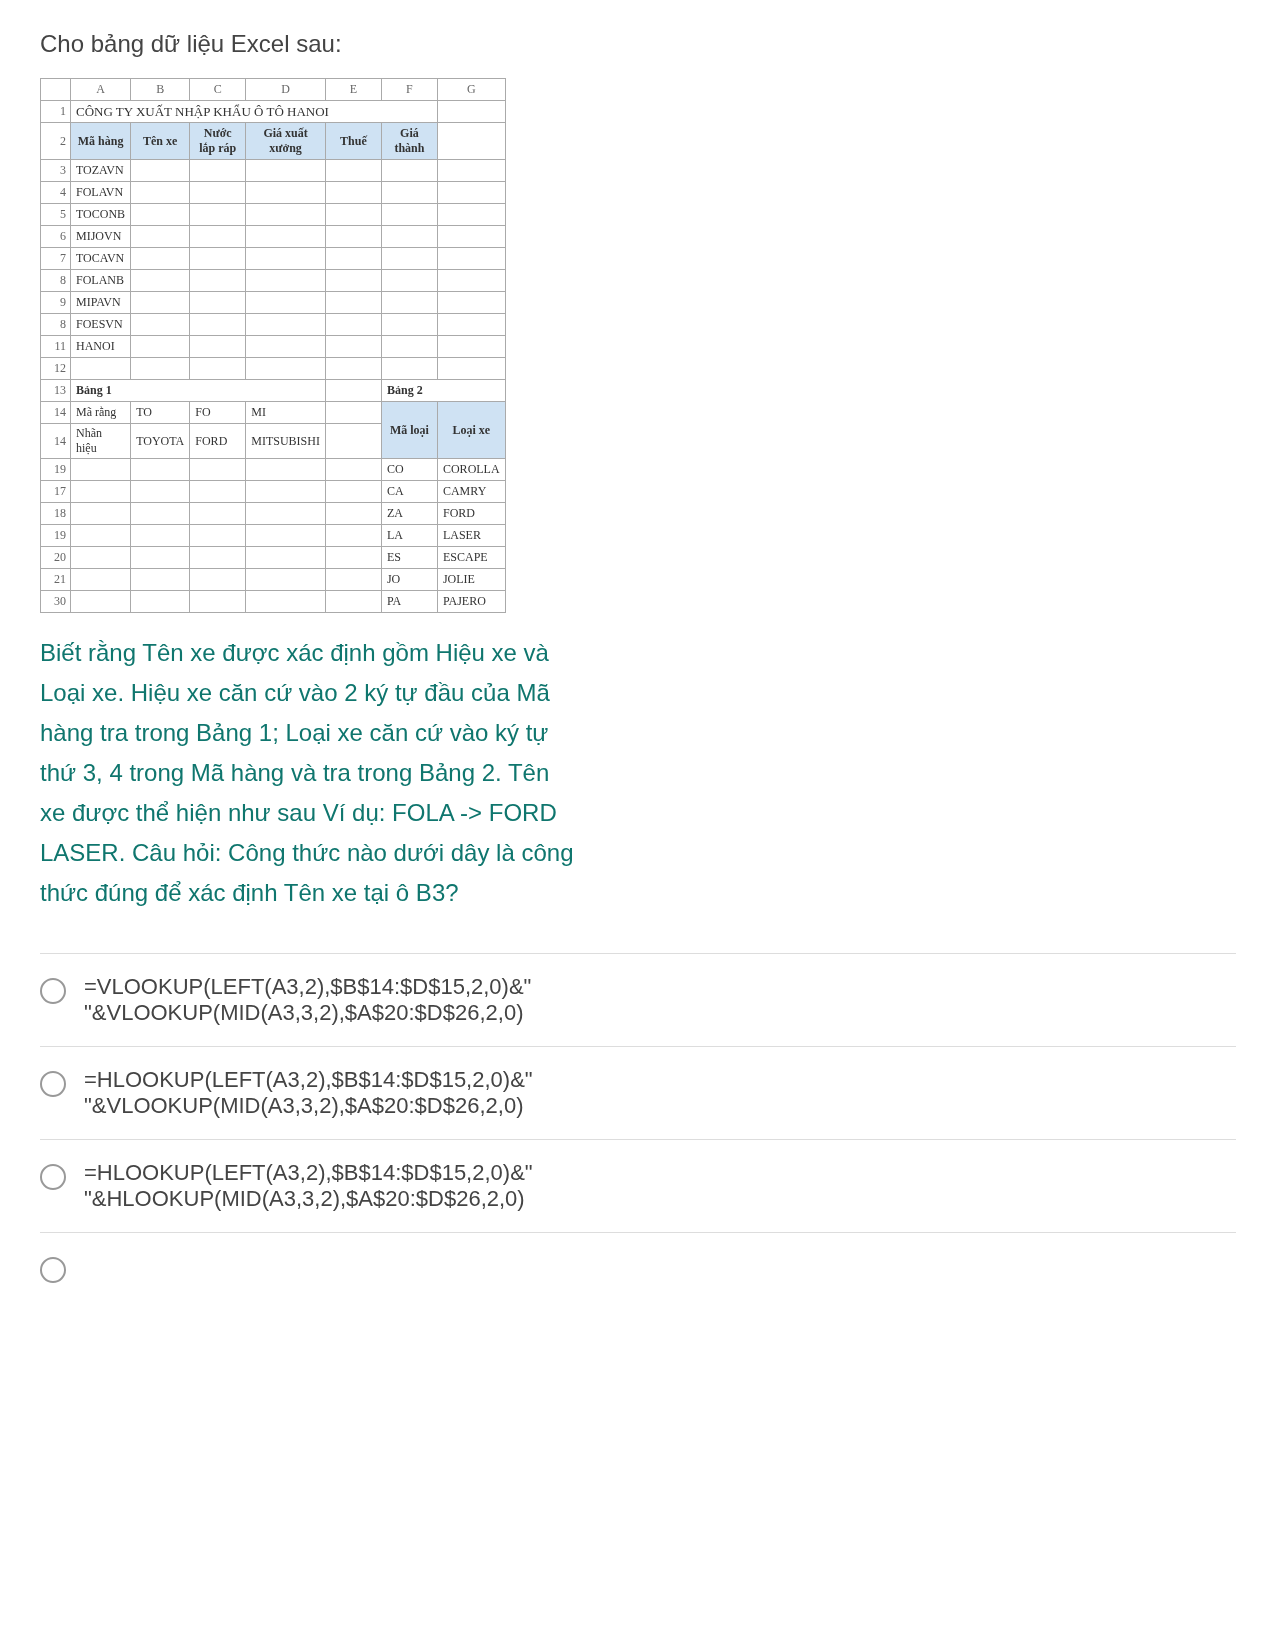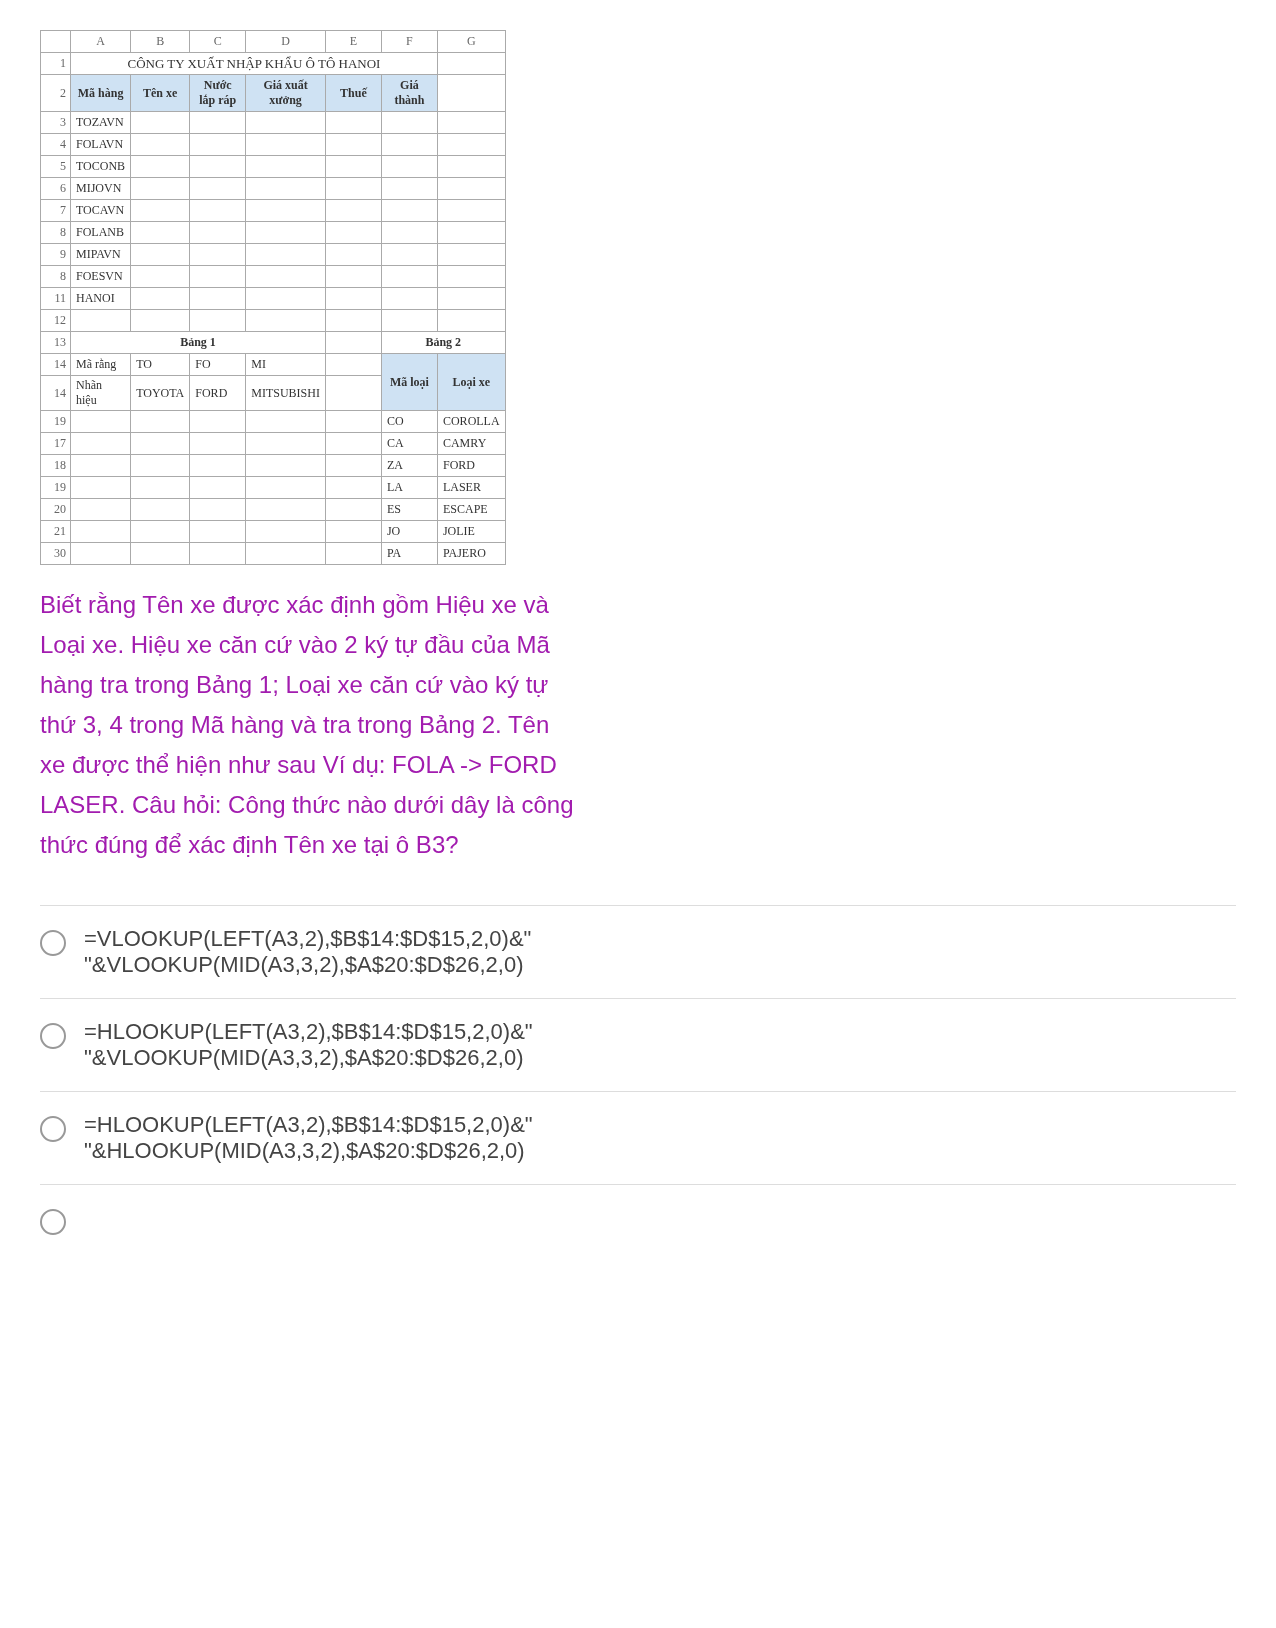--- a/index.html
+++ b/index.html
@@ -4,39 +4,40 @@
 <style>
   html,body{margin:0;padding:0;background:#fff;font-family:Arial,Helvetica,sans-serif;color:#333}
   .page{width:1276px;padding:30px 40px 40px;box-sizing:border-box}
   .intro{font-size:24px;color:#444;margin-bottom:20px}
   
   .excel{border-collapse:collapse;font-size:12px;margin-bottom:20px}
   .excel th,.excel td{border:1px solid #aaa;padding:2px 5px;text-align:left;height:17px;font-family:"Times New Roman",serif;font-size:12px}
   .excel .colhead{background:#fff;text-align:center;color:#666;font-weight:normal;font-size:12px;width:45px}
   .excel .rowhead{background:#fff;text-align:right;color:#666;font-weight:normal;font-size:12px;width:20px;padding-right:4px}
   .excel .blue{background:#cfe2f3;font-weight:bold;text-align:center}
-  .excel .title{text-align:center;font-family:"Times New Roman",serif;font-size:13px}
+  .excel .title{text-align:left;font-family:"Times New Roman",serif;font-size:13px}
   .excel .b{font-weight:bold}
-  .excel .center{text-align:center}
+  .excel .center{text-align:left}
   .colA{width:60px}.colB{width:60px}.colC{width:60px}.colD{width:75px}.colE{width:40px}.colF{width:55px}.colG{width:60px}
   
-  .qtext{font-size:24px;line-height:40px;color:#a21caf;max-width:540px;margin-bottom:40px}
+  .qtext{font-size:24px;line-height:40px;color:#0f766e;max-width:540px;margin-bottom:40px}
   
   .options{border-top:1px solid #ddd}
   .opt{display:flex;align-items:flex-start;padding:20px 0;border-bottom:1px solid #ddd;font-size:22px;color:#444}
   .opt:last-child{border-bottom:none}
   .radio{flex:0 0 22px;height:22px;border:2px solid #999;border-radius:50%;margin-right:18px;margin-top:4px}
   .optlines{display:flex;flex-direction:column}
   
 </style>
 </head>
 <body>
 
 <div class="page">
 
+  <div class="intro">Cho bảng dữ liệu Excel sau:</div>
 
   <table class="excel">
     <tbody>
         <tr>
       <th class="rowhead"></th>
       <th class="colhead colA">A</th>
       <th class="colhead colB">B</th>
       <th class="colhead colC">C</th>
       <th class="colhead colD">D</th>
       <th class="colhead colE">E</th>

